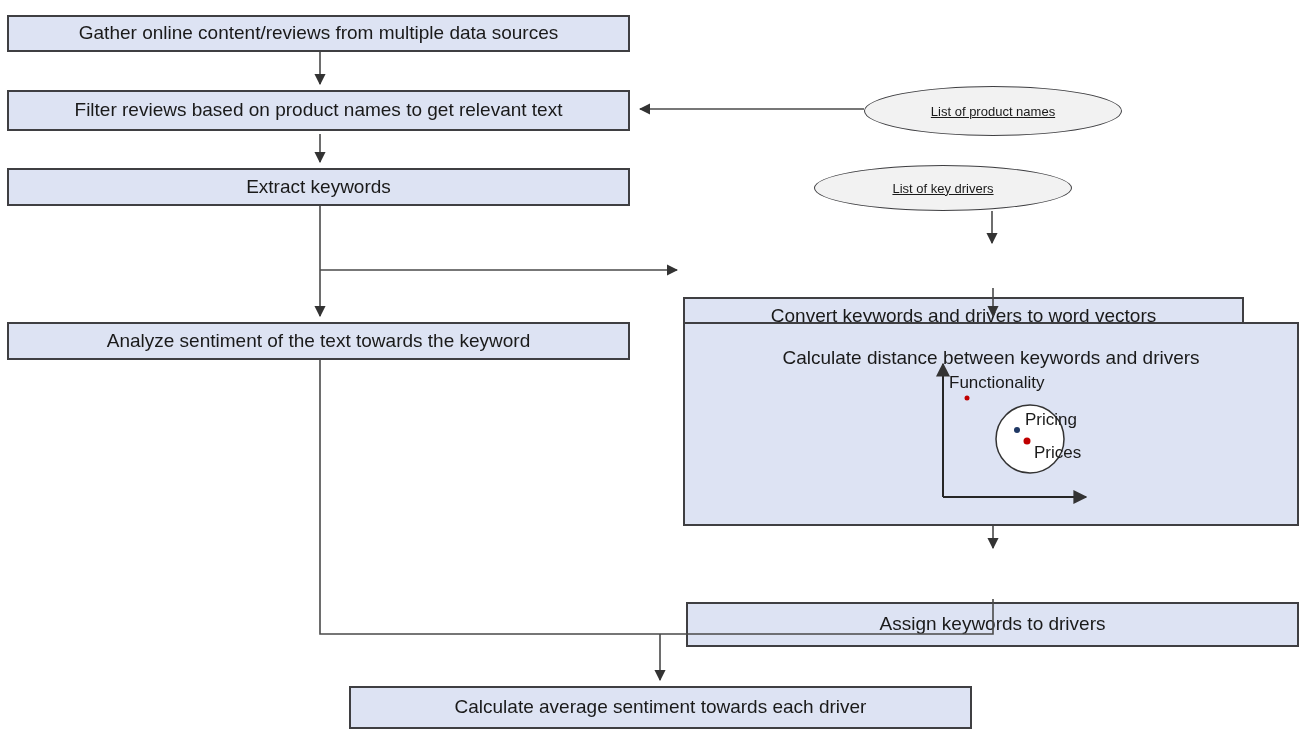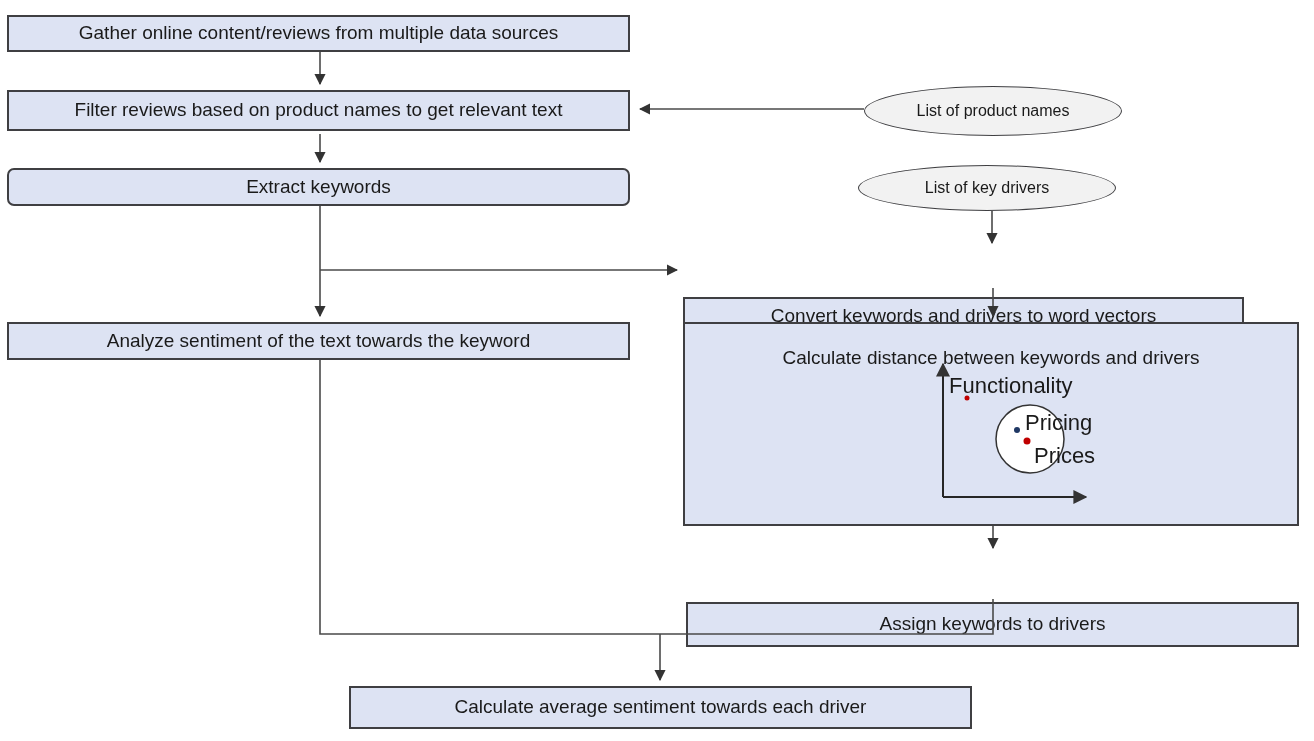--- a/index.html
+++ b/index.html
@@ -18,59 +18,59 @@
     text-align:center;font-size:19px;line-height:1.1;
     z-index:1;
   }
   .node--container{align-items:flex-start;padding-top:24px;}
   .ellipse{
     position:absolute;box-sizing:border-box;
     background:var(--ellipse-fill,#f2f2f2);
     border:1.6px solid var(--node-border,#3f3f42);
     border-radius:50%;
     display:flex;align-items:center;justify-content:center;
-    text-align:center;font-size:16px;z-index:1;
+    text-align:center;font-size:13px;z-index:1;text-decoration:underline;
   }
   .connector-layer{
     position:absolute;left:0;top:0;z-index:2;pointer-events:none;
   }
   .conn{stroke:var(--connector,#4a4a4a);stroke-width:1.6;fill:none;}
   .axis{stroke:var(--axis,#262626);stroke-width:2;fill:none;}
   .cluster{fill:#ffffff;stroke:#333333;stroke-width:1.5;}
   .scatter-label{
-    position:absolute;z-index:3;font-size:22px;white-space:nowrap;
+    position:absolute;z-index:3;font-size:17px;white-space:nowrap;
     color:var(--text,#1a1a1a);
   }
 </style>
 </head>
 <body>
 
 <div class="canvas">
 
   <div class="node" style="left:7px;top:15px;width:623px;height:37px;">Gather online content/reviews from multiple data sources</div>
 
   <div class="node" style="left:7px;top:90px;width:623px;height:41px;">Filter reviews based on product names to get relevant text</div>
 
-  <div class="node" style="left:7px;top:168px;width:623px;height:38px;border-radius:7px;">Extract keywords</div>
+  <div class="node" style="left:7px;top:168px;width:623px;height:38px;">Extract keywords</div>
 
   <div class="node" style="left:7px;top:322px;width:623px;height:38px;">Analyze sentiment of the text towards the keyword</div>
 
   <div class="node" style="left:683px;top:249px;width:561px;height:39px;margin-top:48px;">Convert keywords and drivers to word vectors</div>
 
   <div class="node node--container" style="left:683px;top:322px;width:616px;height:204px;">
     <span>Calculate distance between keywords and drivers</span>
   </div>
 
   <div class="node" style="left:686px;top:554px;width:613px;height:45px;margin-top:48px;">Assign keywords to drivers</div>
 
   <div class="node" style="left:349px;top:686px;width:623px;height:43px;">Calculate average sentiment towards each driver</div>
 
   <div class="ellipse" style="left:864px;top:86px;width:258px;height:50px;">List of product names</div>
 
-  <div class="ellipse" style="left:858px;top:165px;width:258px;height:46px;">List of key drivers</div>
+  <div class="ellipse" style="left:814px;top:165px;width:258px;height:46px;">List of key drivers</div>
 
   <svg class="connector-layer" width="1314" height="741" viewBox="0 0 1314 741">
     <defs>
       <marker id="arrow" viewBox="0 0 10 10" refX="9" refY="5" markerWidth="7" markerHeight="7" orient="auto-start-reverse">
         <path d="M0,0 L10,5 L0,10 z" fill="#333333"></path>
       </marker>
     </defs>
 
     <path class="conn" d="M320,52 L320,84" marker-end="url(#arrow)"></path>
 

